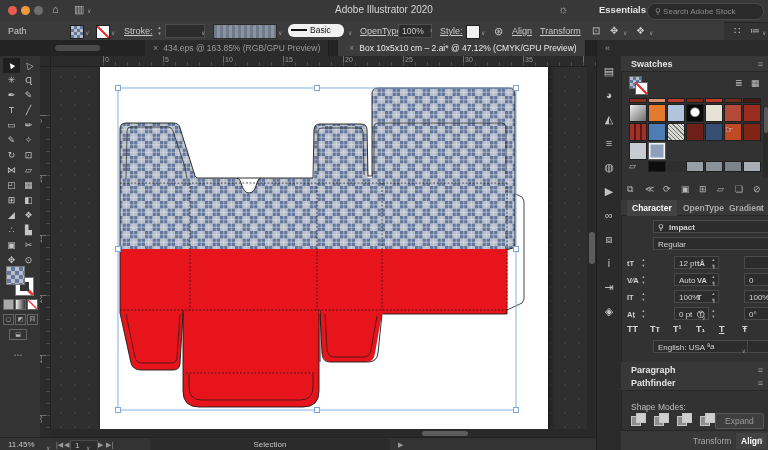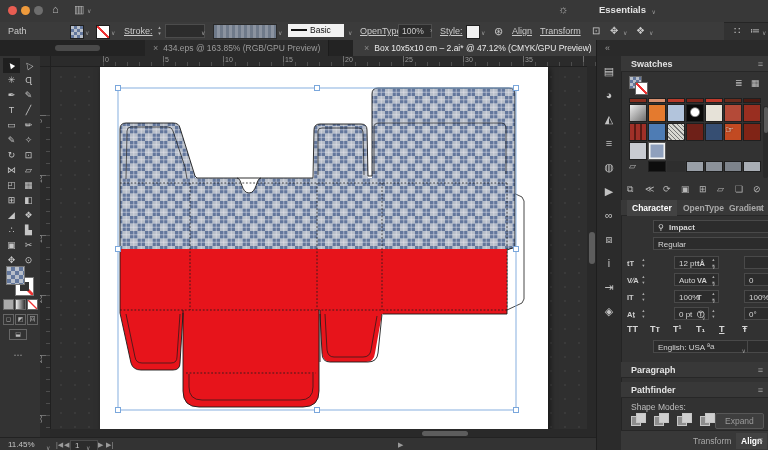--- a/index.html
+++ b/index.html
@@ -18,21 +18,21 @@
   .chev{color:#9a9a9a;font-size:6px;}
   
   #controlbar{left:0;top:22px;width:724px;height:18px;background:#3b3b3b;border-bottom:1px solid #242424;
     font-size:9px;color:#c9c9c9;}
   .cb{top:0;height:18px;line-height:18px;}
   .link{text-decoration:underline;}
   .sw{top:3px;width:12px;height:12px;border:1px solid #1f1f1f;}
   .none-sw{background:linear-gradient(to top right,#fff 44%,#e33 45%,#e33 55%,#fff 56%);}
   .field{background:#2c2c2c;border:1px solid #4c4c4c;height:12px;top:2px;line-height:12px;padding:0 3px;font-size:8.5px;}
   .stepper{top:2px;width:7px;height:13px;font-size:5px;line-height:6px;color:#aaa;text-align:center;}
-  #stroke-style{top:2px;width:56px;height:13px;background:#f2f2f2;color:#111;font-size:8.5px;line-height:13px;}
+  #stroke-style{top:2px;width:56px;height:13px;background:#f2f2f2;color:#111;font-size:8.5px;line-height:13px;border-radius:6px;}
   #stroke-style .ln{display:inline-block;width:16px;height:2px;background:#111;vertical-align:middle;margin:0 3px 2px 3px;}
   #brush-prev{top:2px;width:62px;height:13px;background:
      repeating-linear-gradient(90deg,#6f7a8a 0 3px,#8b93a0 3px 6px);border:1px solid #2a2a2a;}
   
   #tabbar{left:0;top:40px;width:596px;height:16px;background:#232323;}
   .doctab{position:absolute;top:0;height:16px;font-size:8.5px;line-height:16px;padding:0 8px;color:#9d9d9d;
     background:#2b2b2b;border-right:1px solid #1c1c1c;white-space:nowrap;}
   .doctab.active{background:#3c3c3c;color:#ececec;}
   .doctab .x{margin-right:5px;color:#8a8a8a;font-size:9px;}
   #tab-pill{left:55px;top:5px;width:45px;height:6px;background:#4a4a4a;border-radius:3px;}
@@ -109,23 +109,28 @@
 
 <div id="app">
 
   <div id="titlebar" class="abs">
     <div class="tl abs" style="left:8px;background:#e85d52"></div>
     <div class="tl abs" style="left:21px;background:#ee9a3c"></div>
     <div class="tl abs" style="left:34px;background:#6e6e6e"></div>
     <span class="tb-ic abs" style="left:52px">⌂</span>
     <span class="tb-ic abs" style="left:74px">▥</span>
     <span class="chev abs" style="left:87px;top:7px">∨</span>
+    <div id="title-text" class="abs">Adobe Illustrator 2020</div>
     <span class="tb-ic abs" style="right:200px">☼</span>
     <span id="workspace" class="abs">Essentials</span>
     <span class="chev abs" style="right:112px;top:8px">∨</span>
+    <div id="search-box" class="abs">
+      <span>⚲</span>
+      <span>Search Adobe Stock</span>
+    </div>
   </div>
 
   <div id="controlbar" class="abs">
     <span class="cb abs" style="left:8px">Path</span>
     <div class="sw abs" style="left:70px;background:repeating-conic-gradient(#63779c 0 25%,#b7bec9 0 50%) 0 0/6px 6px"></div>
     <span class="chev abs" style="left:85px;top:7px">∨</span>
     <div class="sw none-sw abs" style="left:96px"></div>
     <span class="chev abs" style="left:111px;top:7px">∨</span>
     <span class="cb link abs" style="left:124px">Stroke:</span>
     <div class="stepper abs" style="left:156px">▴<br>▾</div>
@@ -153,21 +158,21 @@
     <span class="chev abs" style="left:649px;top:7px">∨</span>
     <span class="cb abs" style="left:734px;font-size:10px">∷</span>
     <span class="cb abs" style="left:750px;font-size:10px">≔</span>
     <span class="chev abs" style="left:762px;top:7px">∨</span>
   </div>
 
   <div id="tabbar" class="abs">
     <div id="tab-pill" class="abs"></div>
     <div id="doc-tabs">
         <div class="doctab" style="left: 145px;"><span class="x">×</span><span>434.eps @ 163.85% (RGB/GPU Preview)</span></div>
-        <div class="doctab active" style="left: 353px; padding-left: 11px;"><span class="x">×</span><span>Box 10x5x10 cm – 2.ai* @ 47.12% (CMYK/GPU Preview)</span></div>
+        <div class="doctab active" style="left: 338px; padding-left: 11px;"><span class="x">×</span><span>Box 10x5x10 cm – 2.ai* @ 47.12% (CMYK/GPU Preview)</span></div>
       </div>
   </div>
   <div id="dock-head" class="abs">
     <span style="position:absolute;left:8px">«</span>
   </div>
 
   <div id="toolbar" class="abs">
     <div id="tools-grid">
         <div class="tool active" style="left: 3px; top: 2px;"><span class="g" style="transform: rotate(-38deg);">▲</span></div>
         <div class="tool" style="left: 20px; top: 2px;"><span class="g" style="transform: rotate(-38deg);">△</span></div>
@@ -319,20 +324,21 @@
 
   <div id="statusbar" class="abs">
     <span class="abs" style="left:8px">11.45%</span>
     <span class="chev abs" style="left:46px;top:4px">∨</span>
     <span class="nav-g abs" style="left:56px">|◀</span>
     <span class="nav-g abs" style="left:64px">◀</span>
     <div id="ab-field" class="abs"><span>1</span></div>
     <span class="chev abs" style="left:86px;top:4px">∨</span>
     <span class="nav-g abs" style="left:98px">▶</span>
     <span class="nav-g abs" style="left:106px">▶|</span>
+    <div id="sel-well" class="abs"><span>Selection</span></div>
     <span class="nav-g abs" style="left:398px">▶</span>
   </div>
 
   <div id="dock" class="abs">
     <div id="strip">
         <div class="strip-ic" style="top: 4px;">▤</div>
         <div class="strip-ic" style="top: 28px;">◕</div>
         <div class="strip-ic" style="top: 52px;">◭</div>
         <div class="strip-ic" style="top: 76px;">≡</div>
         <div class="strip-ic" style="top: 100px;">◍</div>
@@ -455,21 +461,21 @@
     </div>
     <span class="abs" style="left:110px;top:286px;font-size:8px;color:#cfcfcf">ªa</span>
     <div class="cfield" style="left:124px;top:284px;width:42px">
       <span class="chev" style="float:right;margin:4px 2px 0 0">∨</span>
     </div>
 
     <div class="panel-hd" style="top:306px">
       <span>Paragraph</span><span class="hmenu">≡</span>
     </div>
 
-    <div class="panel-hd" style="top:326px">
+    <div class="panel-hd" style="top:319px">
       <span>Pathfinder</span><span class="hmenu">≡</span>
     </div>
     <div class="pf-label" style="top:346px">Shape Modes:</div>
     <div id="shape-modes-icons">
         <div class="pfi abs" style="left: 34px; top: 357px;">
           <i class="b"></i>
           <i class="f"></i>
         </div>
         <div class="pfi abs" style="left: 57px; top: 357px;">
           <i class="b"></i>

